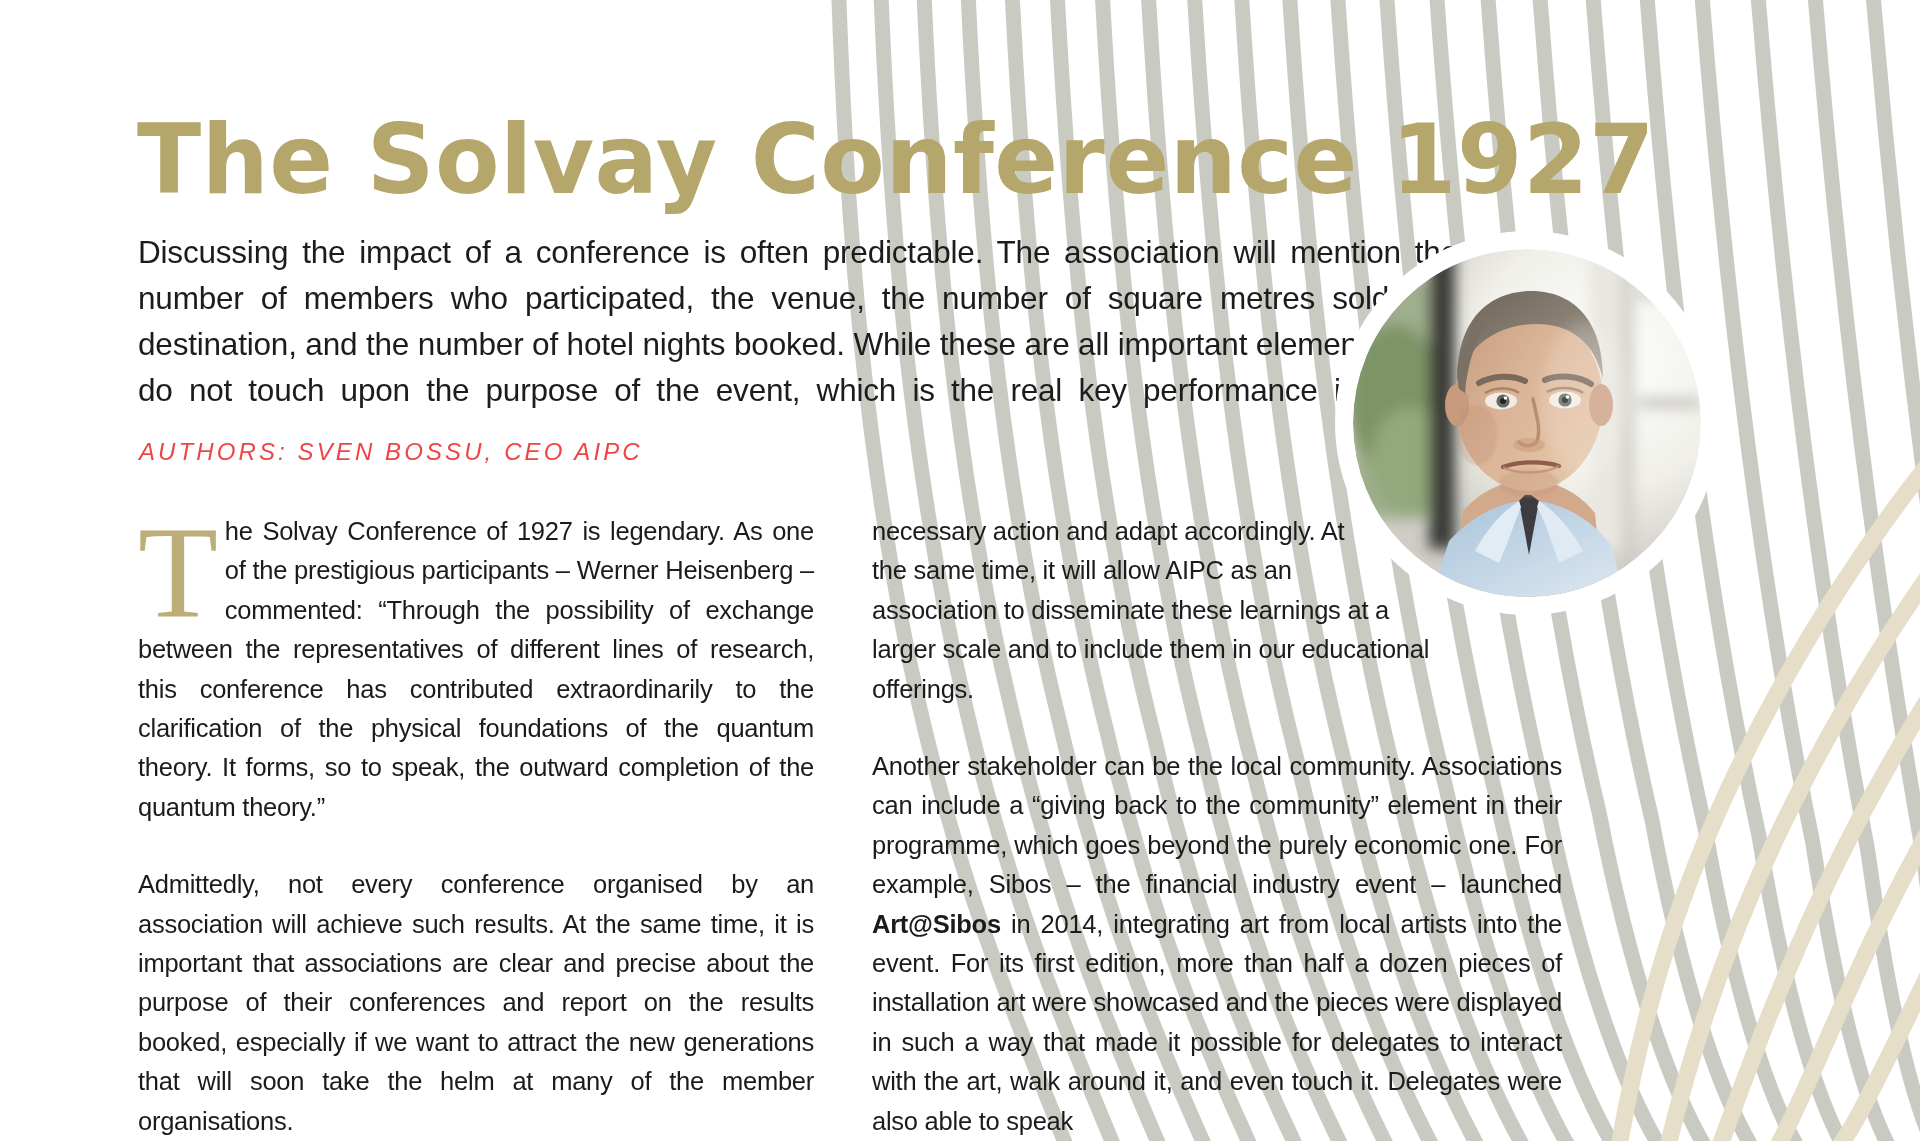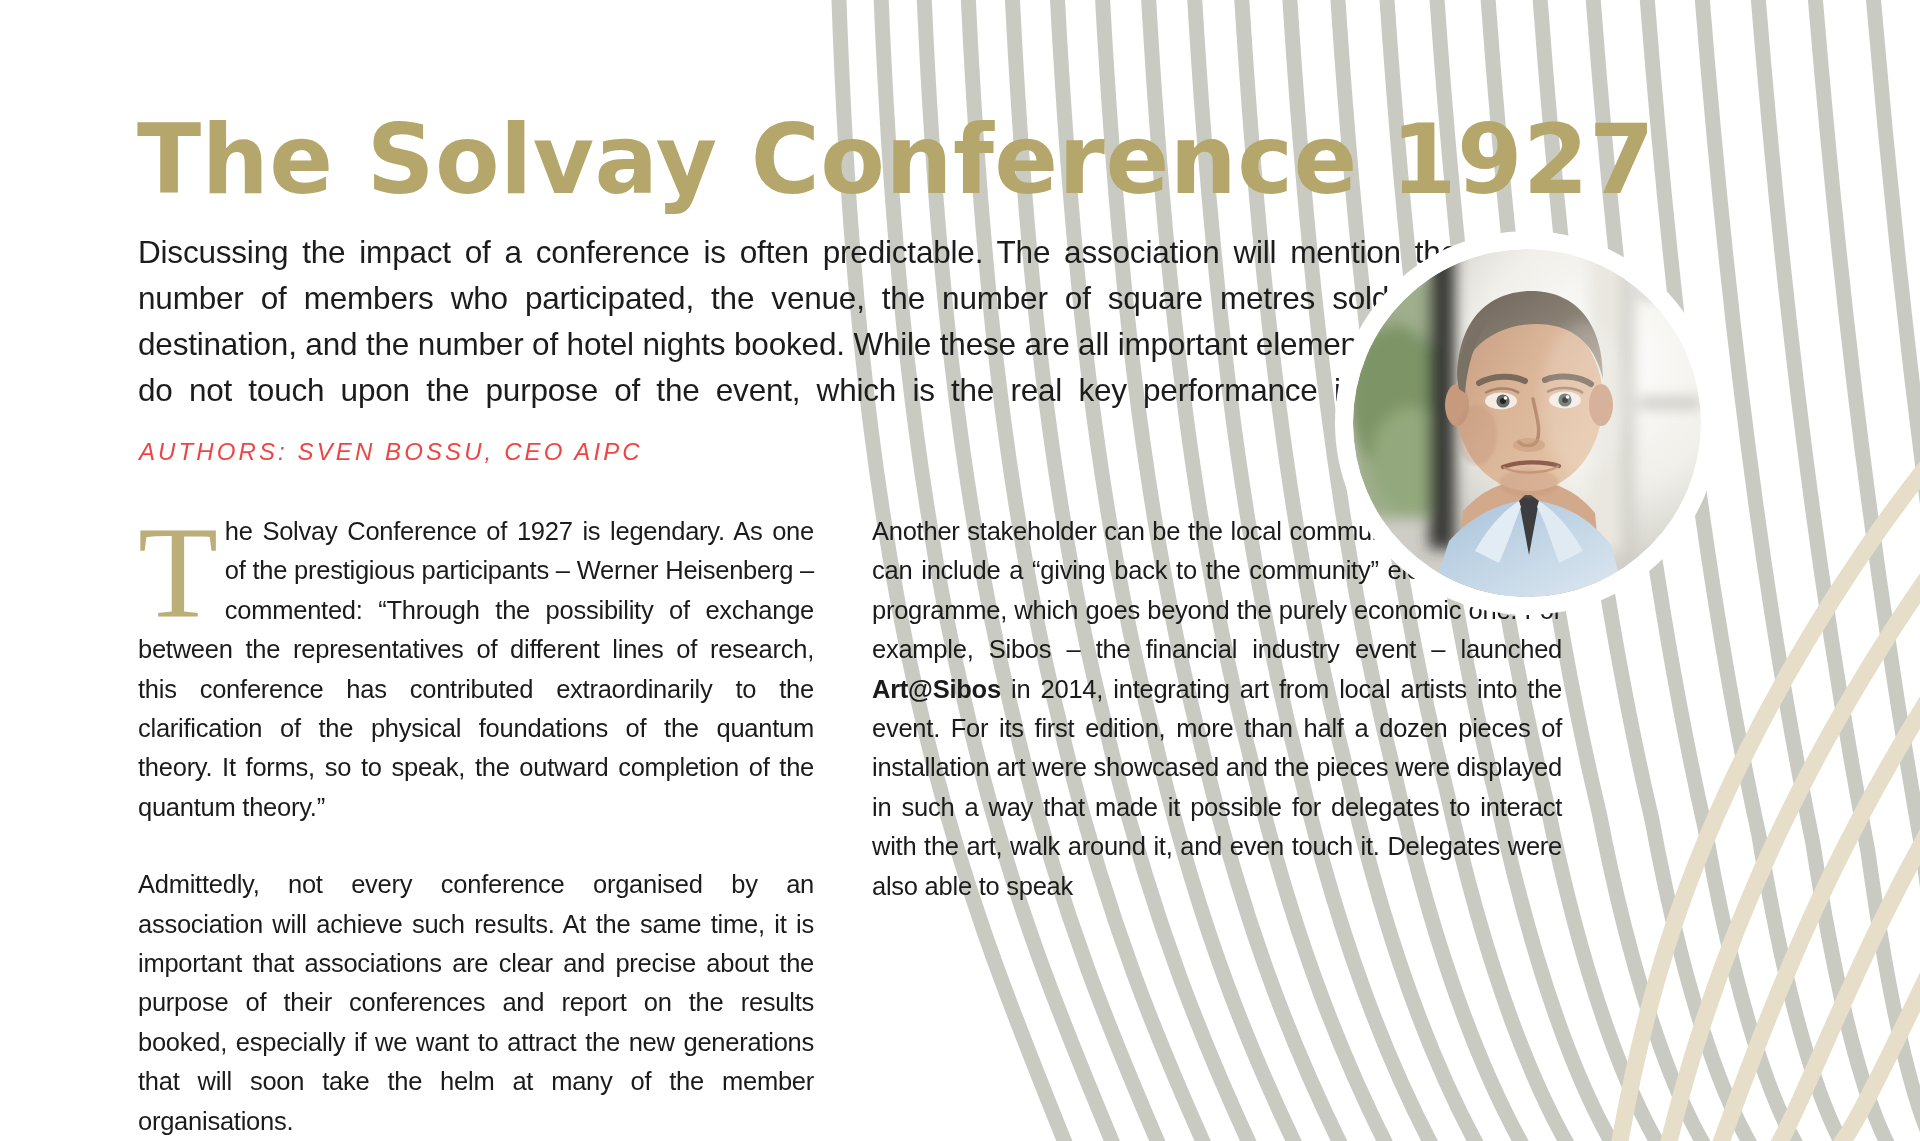--- a/index.html
+++ b/index.html
@@ -295,16 +295,17 @@
       </svg>
     </div>
   </div>
 
   <div class="body-column" id="column-left">
     <p><span id="dropcap">T</span><span>he Solvay Conference of 1927 is legendary. As one of the prestigious participants – Werner Heisenberg – commented: “Through the possibility of exchange between the representatives of different lines of research, this conference has contributed extraordinarily to the clarification of the physical foundations of the quantum theory. It forms, so to speak, the outward completion of the quantum theory.”</span></p>
     <p>Admittedly, not every conference organised by an association will achieve such results. At the same time, it is important that associations are clear and precise about the purpose of their conferences and report on the results booked, especially if we want to attract the new generations that will soon take the helm at many of the member organisations.</p>
   </div>
 
   <div class="body-column" id="column-right">
+    <p class="ragged"><span id="portrait-float"></span><span>necessary action and adapt accordingly. At the same time, it will allow AIPC as an association to disseminate these learnings at a larger scale and to include them in our educational offerings.</span></p>
     <p><span>Another stakeholder can be the local community. Associations can include a “giving back to the community” element in their programme, which goes beyond the purely economic one. For example, Sibos – the financial industry event – launched </span><strong class="inline-bold">Art@Sibos</strong><span> in 2014, integrating art from local artists into the event. For its first edition, more than half a dozen pieces of installation art were showcased and the pieces were displayed in such a way that made it possible for delegates to interact with the art, walk around it, and even touch it. Delegates were also able to speak</span></p>
   </div>
 
 </div>
 
 </body></html>

